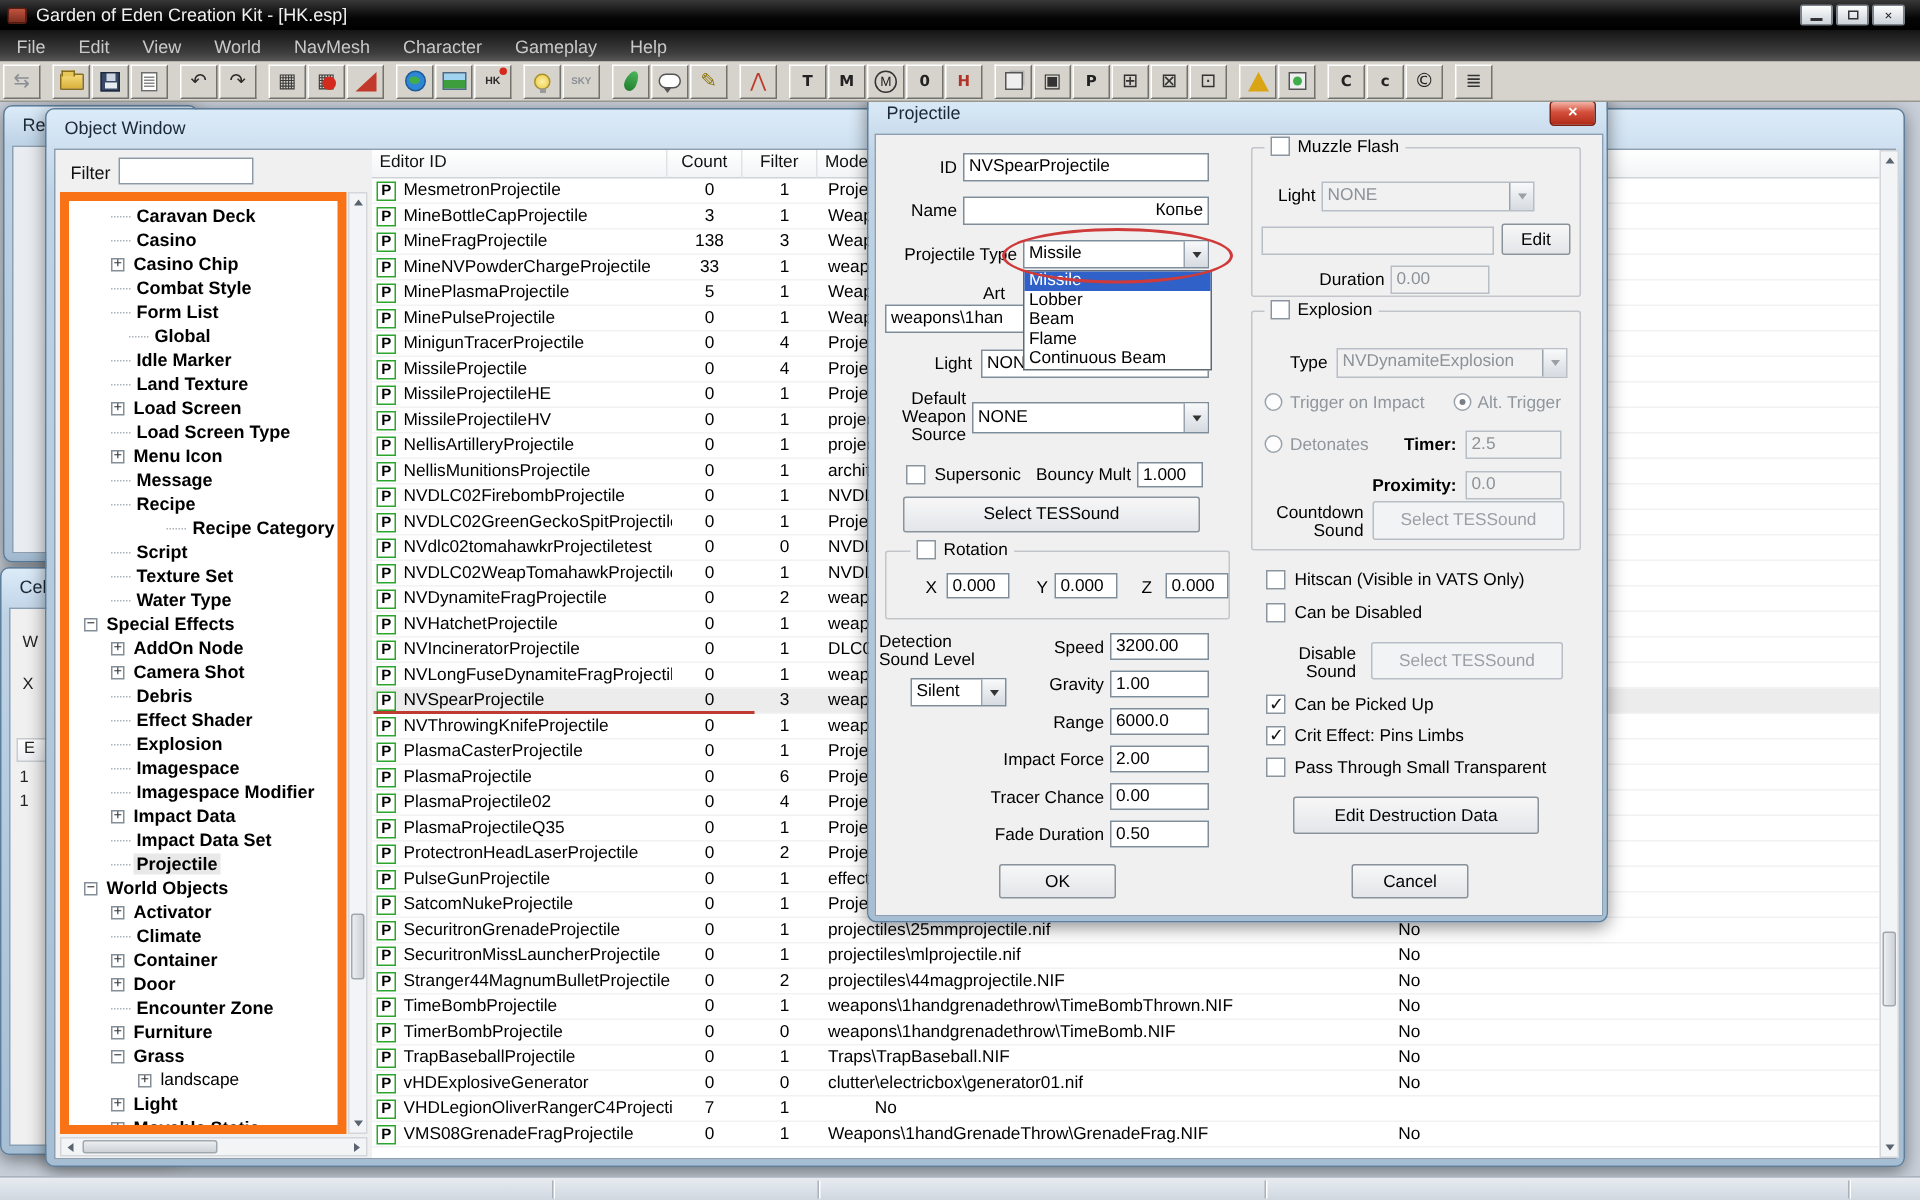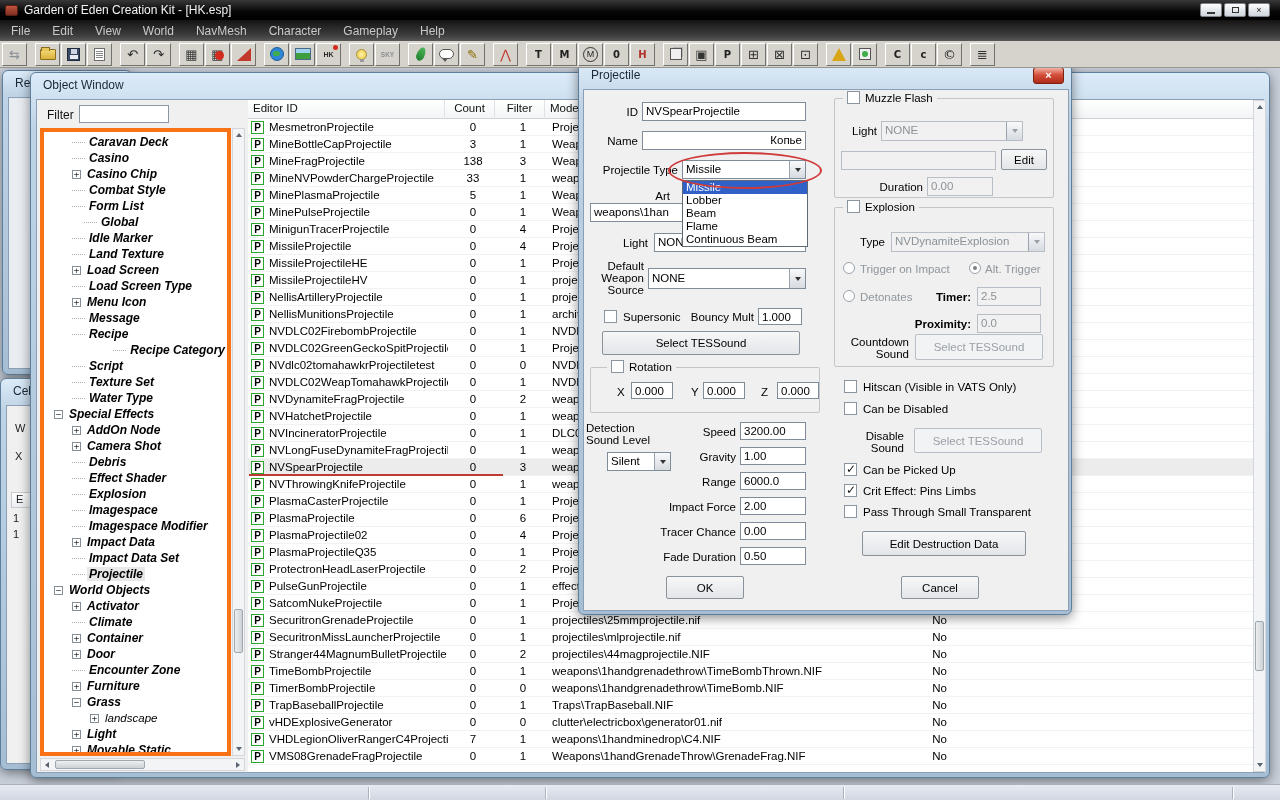--- a/index.html
+++ b/index.html
@@ -66,21 +66,21 @@
   .cell-mini-hdr{position:absolute;left:4px;top:86px;width:40px;height:16px;background:linear-gradient(#fff,#eceef1);border:1px solid #c8ccd1;font-size:11px;padding-left:4px;color:#222;}
   .cell-mini-row{position:absolute;left:6px;font-size:11px;color:#222;}
 
   
   #object-window{left:30px;top:72px;width:1240px;height:706px;z-index:3;}
   #object-window .aero-content{left:5px;top:26px;width:1228px;height:674px;}
 
   #filter-label{position:absolute;left:10px;top:8px;font-size:12px;color:#111;}
   #filter-input{position:absolute;left:42px;top:5px;width:90px;height:18px;background:#fff;border:1px solid #8b99a6;}
 
-  #tree-panel{position:absolute;left:3px;top:28px;width:191px;height:628px;background:#fff;border:4px solid #f97316;overflow:hidden;padding-top:2px;font-style:italic;}
+  #tree-panel{position:absolute;left:3px;top:28px;width:191px;height:628px;background:#fff;border:6px solid #f97316;overflow:hidden;padding-top:2px;}
   .titem{height:16px;display:flex;align-items:center;white-space:nowrap;}
   .titem .toggle{width:9px;height:9px;border:1px solid #848e98;background:#fff;font-size:9px;line-height:7px;text-align:center;margin-right:4px;flex:none;color:#333;font-family:"DejaVu Sans Mono",monospace;}
   .titem .dots{width:13px;border-top:1px dotted #aab2ba;margin-right:2px;flex:none;}
   .tlabel{font-size:12px;font-weight:bold;color:#000;padding:0 2px;}
   .tlabel.plain{font-weight:normal;font-size:11.5px;}
   .titem.sel .tlabel{background:#e8e8e8;}
 
   .vscroll{position:absolute;width:13px;background:#f3f4f6;border:1px solid #d3d7db;}
   .sarrow{position:absolute;left:0;width:11px;height:12px;display:flex;align-items:center;justify-content:center;}
   .sarrow i{width:0;height:0;border-left:3px solid transparent;border-right:3px solid transparent;}
@@ -795,21 +795,20 @@
             <span class="c ccount">0</span>
             <span class="c cusers">0</span>
             <span class="c cmodel">clutter\electricbox\generator01.nif</span>
             <span class="c cno">No</span>
           </div>
           <div class="trow">
             <span class="pbox">P</span>
             <span class="c cid">VHDLegionOliverRangerC4Projectile</span>
             <span class="c ccount">7</span>
             <span class="c cusers">1</span>
-            <span class="c cmodel">weapons\1handminedrop\C4.NIF</span>
             <span class="c cno">No</span>
           </div>
           <div class="trow">
             <span class="pbox">P</span>
             <span class="c cid">VMS08GrenadeFragProjectile</span>
             <span class="c ccount">0</span>
             <span class="c cusers">1</span>
             <span class="c cmodel">Weapons\1handGrenadeThrow\GrenadeFrag.NIF</span>
             <span class="c cno">No</span>
           </div>

